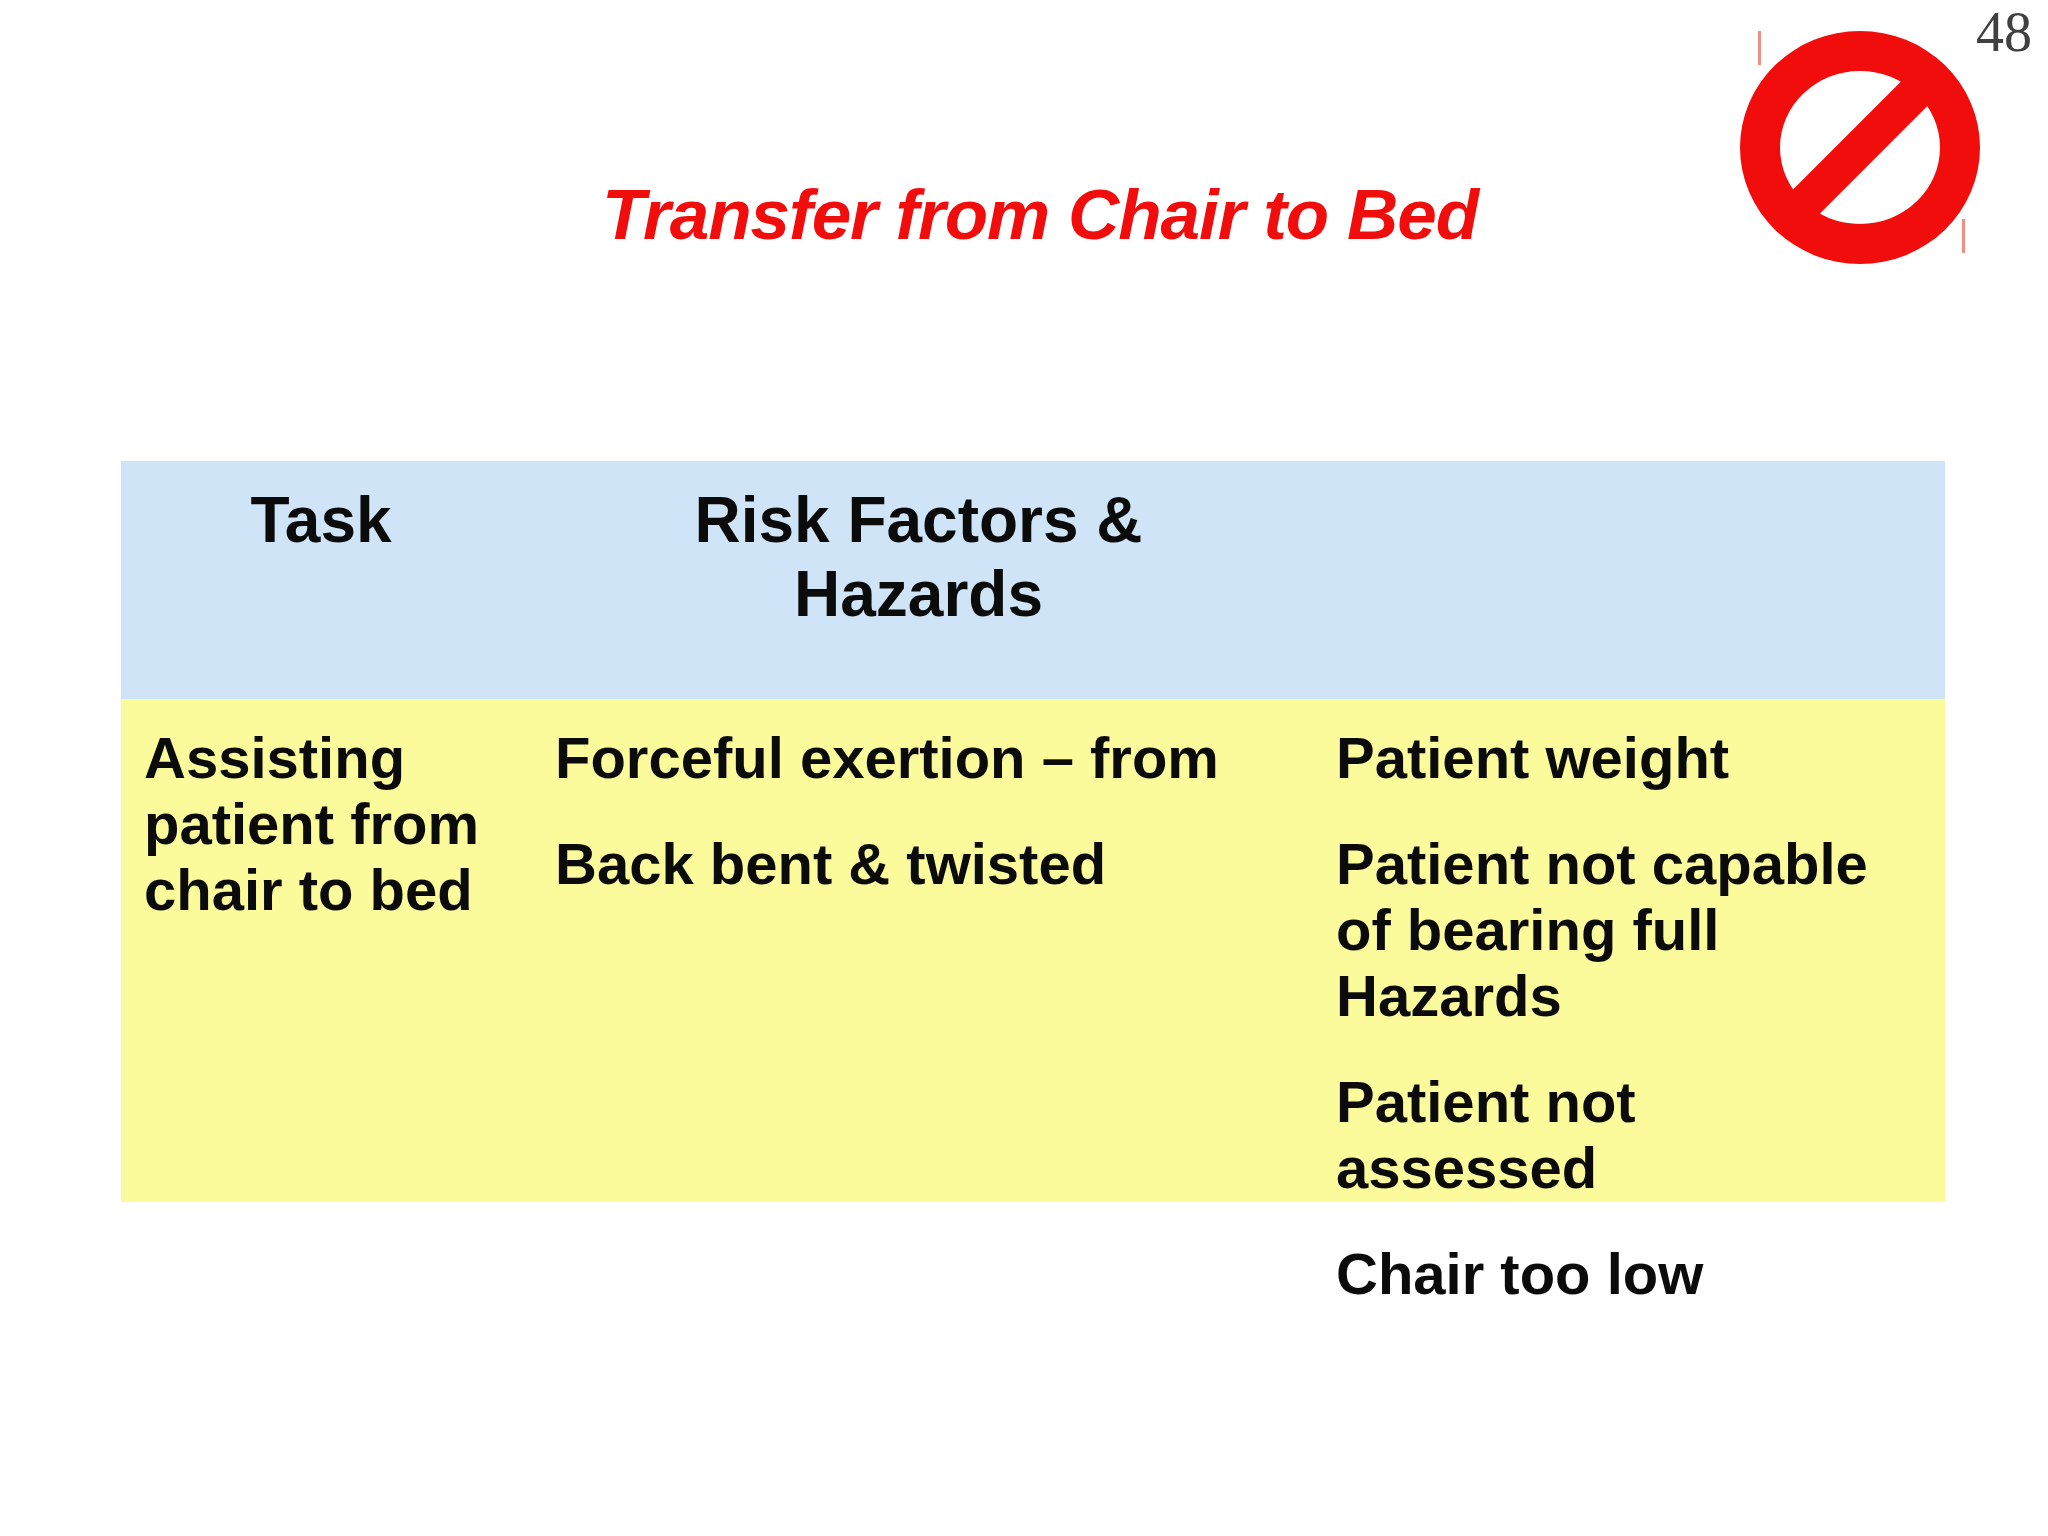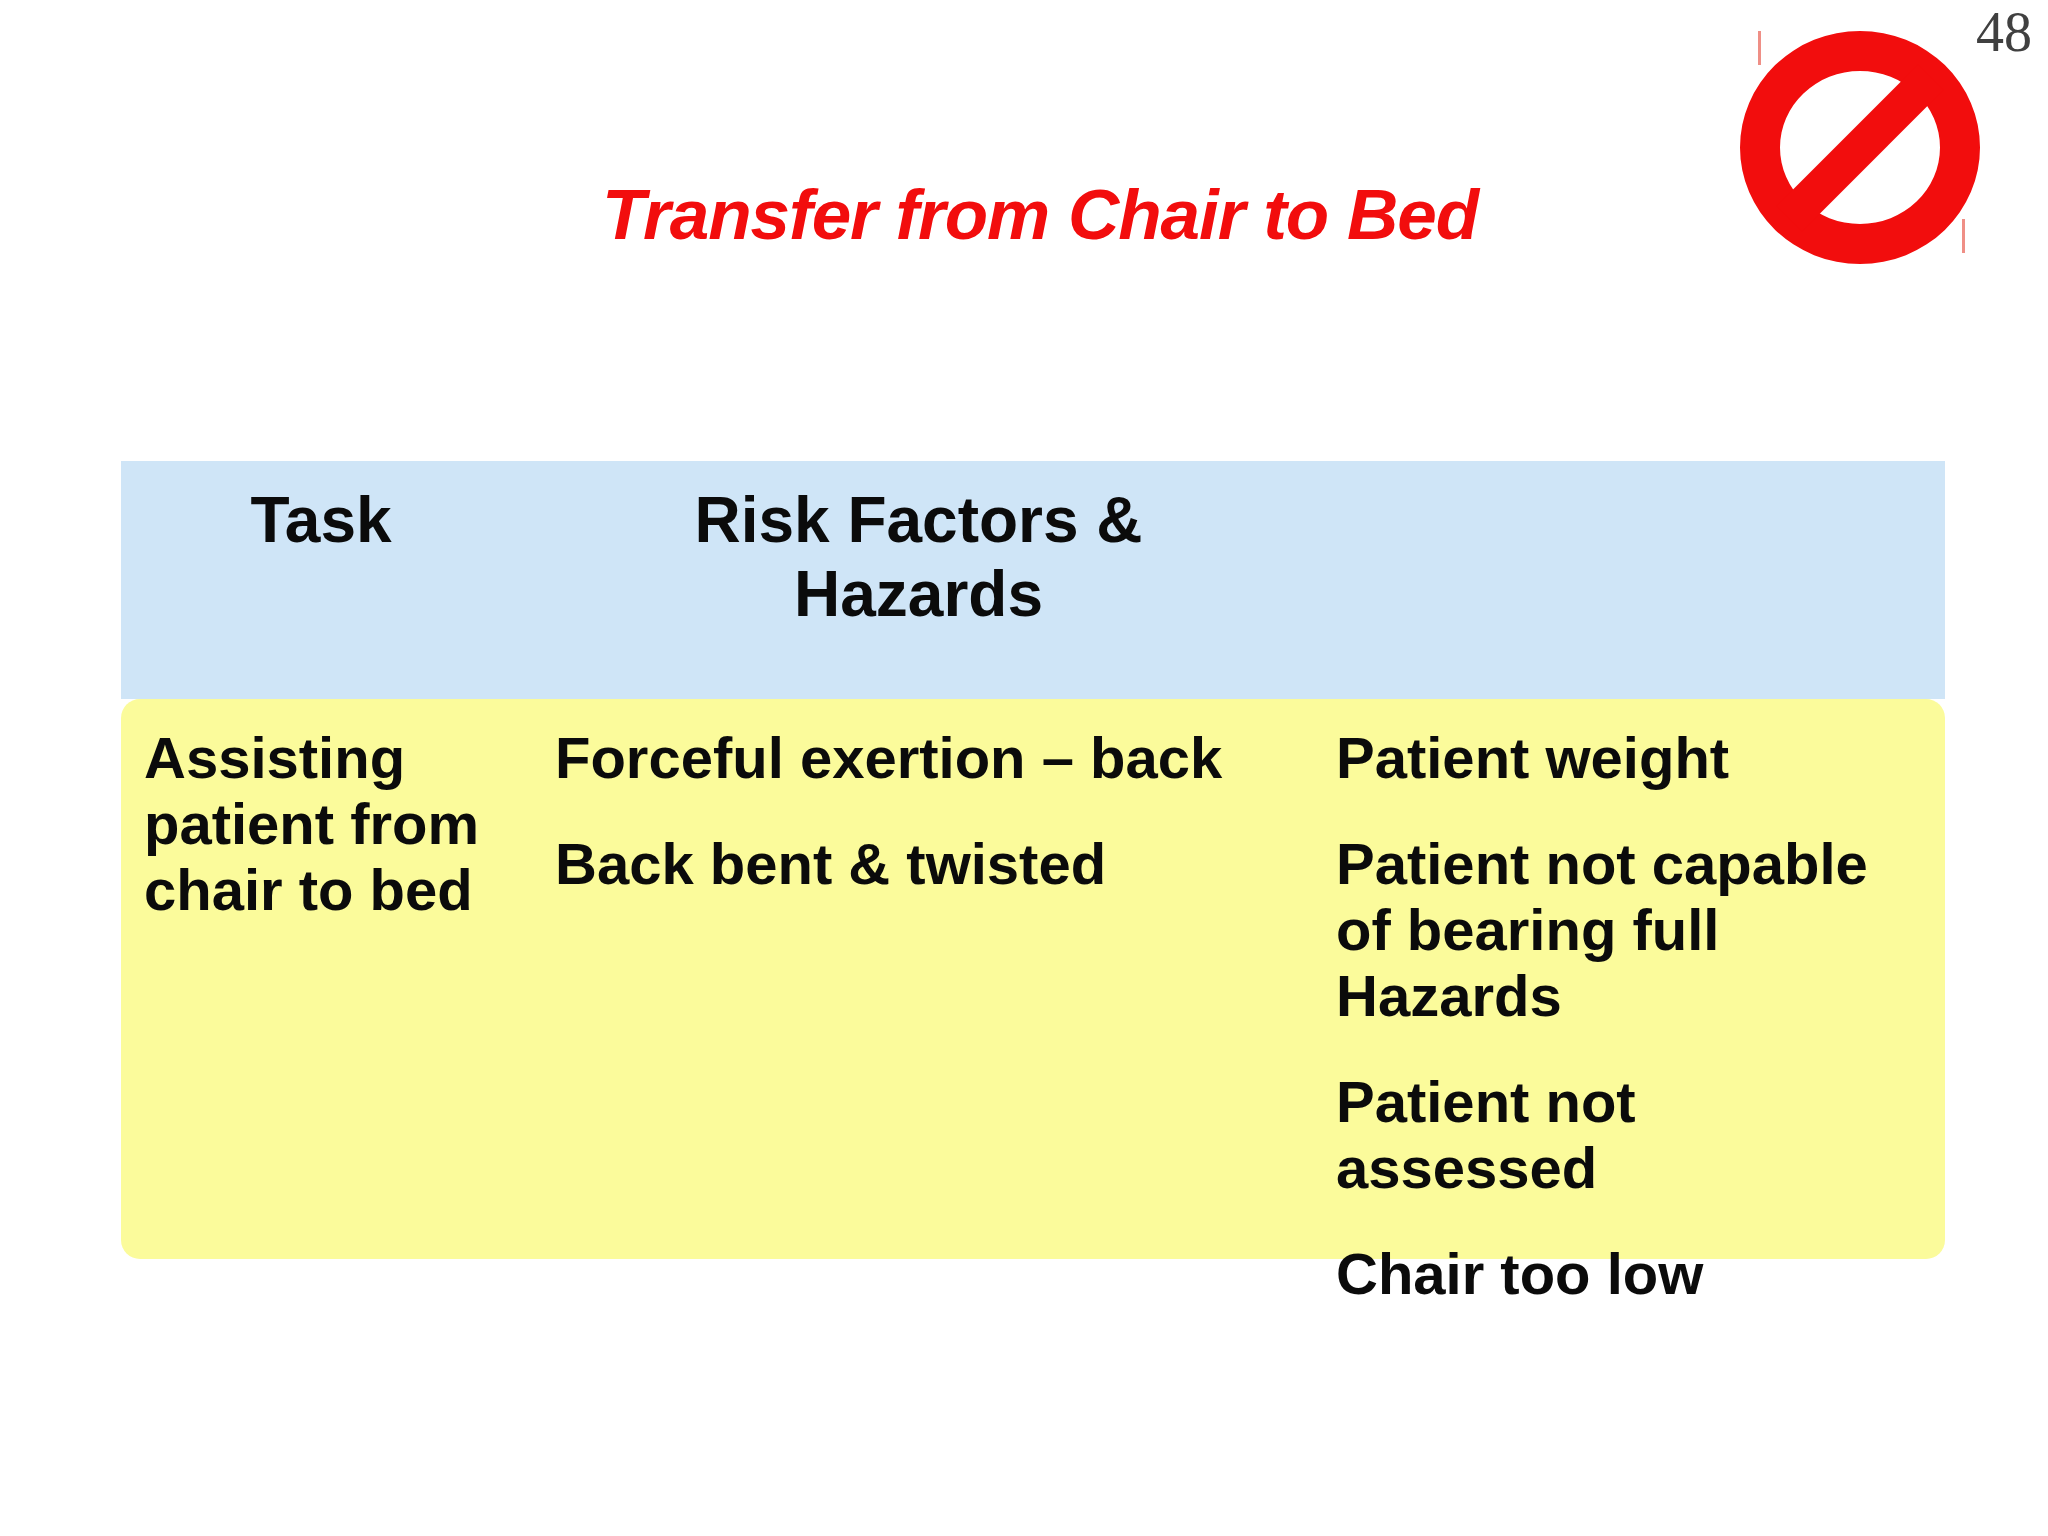--- a/index.html
+++ b/index.html
@@ -43,21 +43,21 @@
     font-weight:bold;font-style:italic;
   }
   
   .tbl{position:absolute;left:121px;top:461px;width:1824px;}
   .thead{
     display:flex;background:var(--header-bg);
     height:238px;box-sizing:border-box;padding-top:22px;
   }
   .tbody{
     display:flex;background:var(--body-bg);
-    height:560px;box-sizing:border-box;padding-top:26px;border-radius:19px;
+    height:503px;box-sizing:border-box;padding-top:26px;
   }
   .cell{box-sizing:border-box;color:var(--ink);}
   .c1{width:400px;}
   .c2{width:795px;}
   .c3{width:629px;}
   .th{
     font-size:64px;line-height:74px;font-weight:bold;
     text-align:center;white-space:pre-line;
   }
   .tbody .cell{font-size:58px;line-height:66px;font-weight:bold;}
@@ -89,21 +89,21 @@
 Hazards</div>
     </div>
 
     <div class="tbody">
       <div class="cell c1">
         <p>Assisting
 patient from
 chair to bed</p>
       </div>
       <div class="cell c2">
-        <p>Forceful exertion – back</p>
+        <p>Forceful exertion – from</p>
         <p>Back bent &amp; twisted</p>
       </div>
       <div class="cell c3">
         <p>Patient weight</p>
         <p>Patient not capable
 of bearing full
 Hazards</p>
         <p>Patient not
 assessed</p>
         <p>Chair too low</p>

